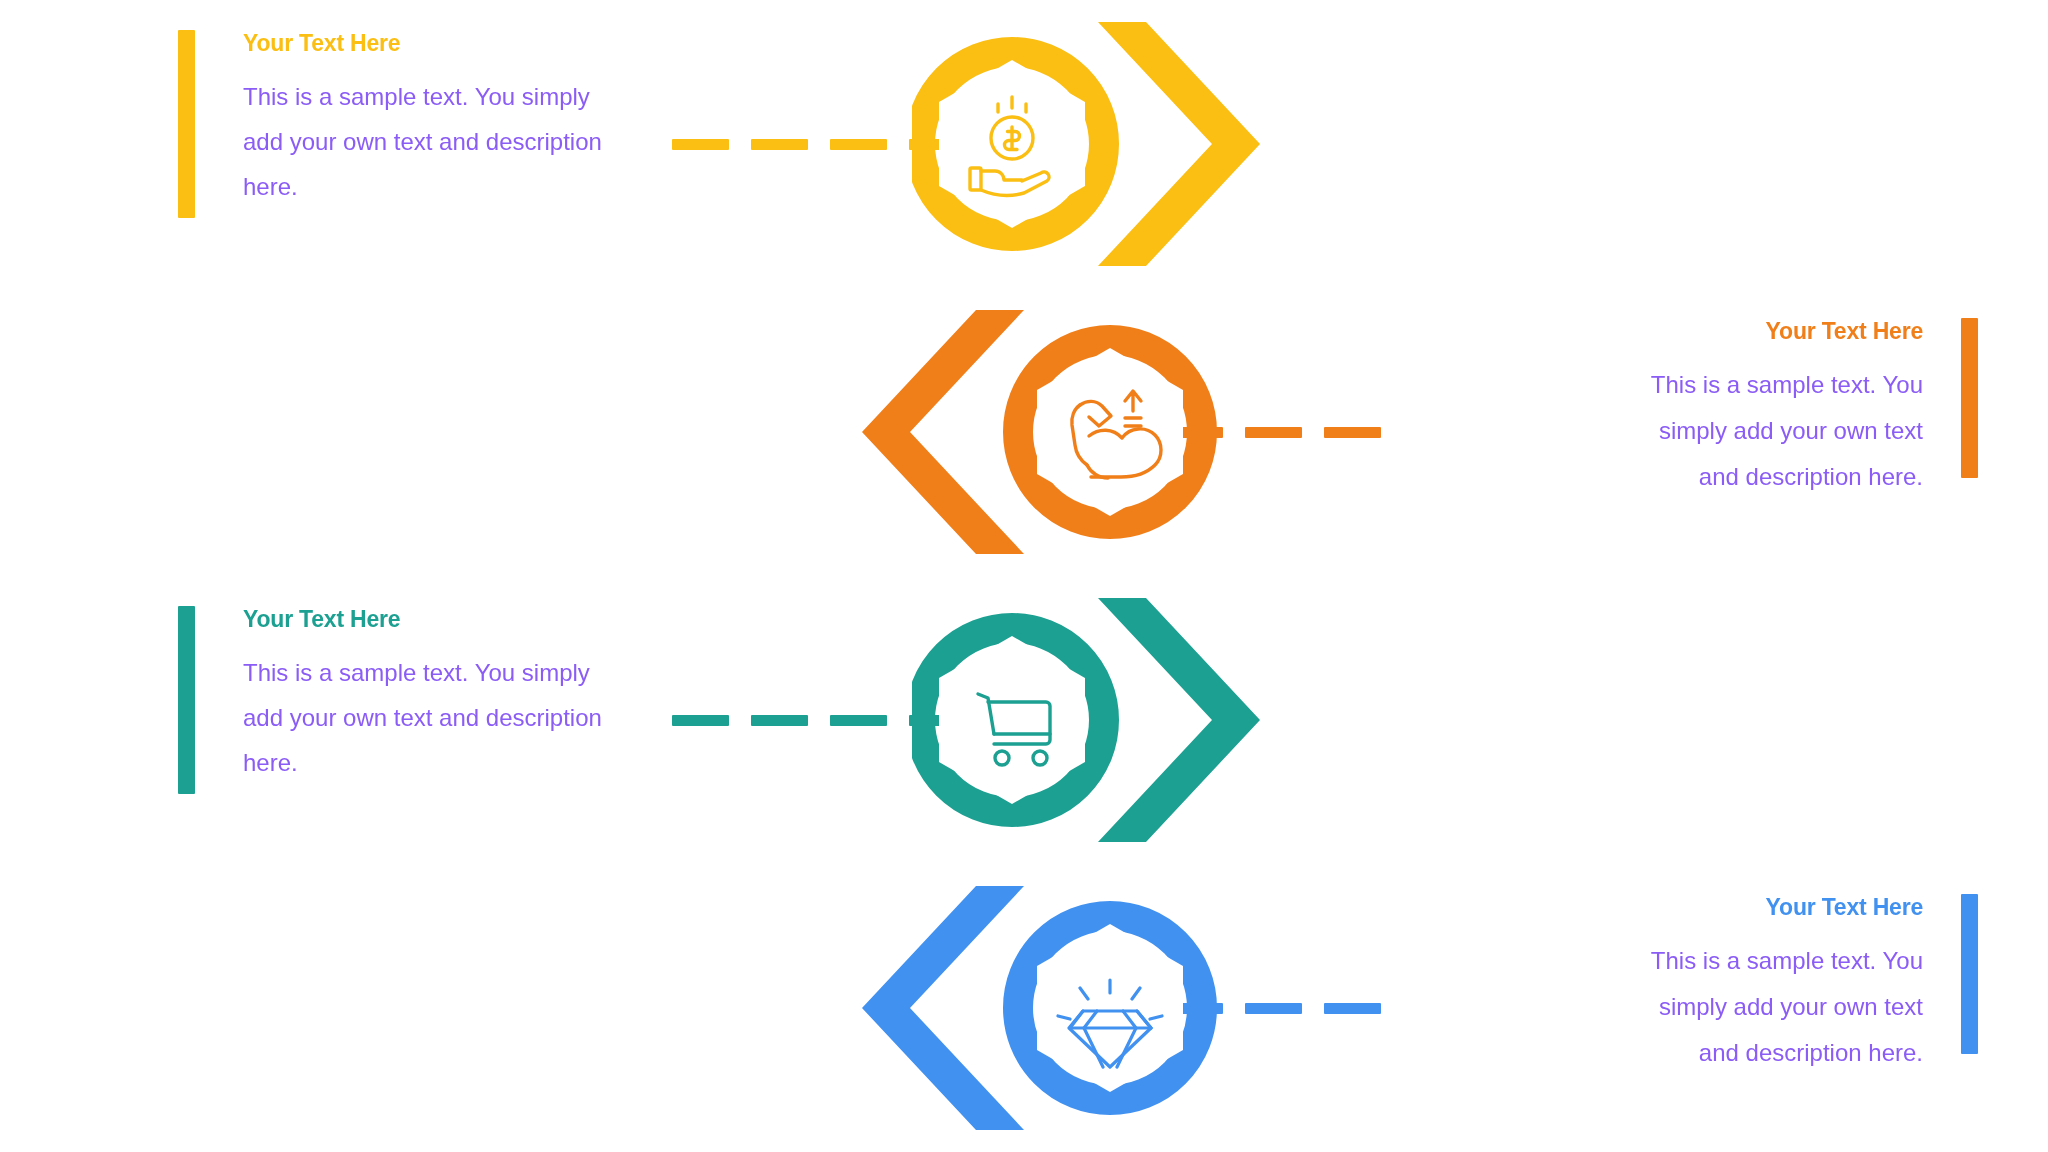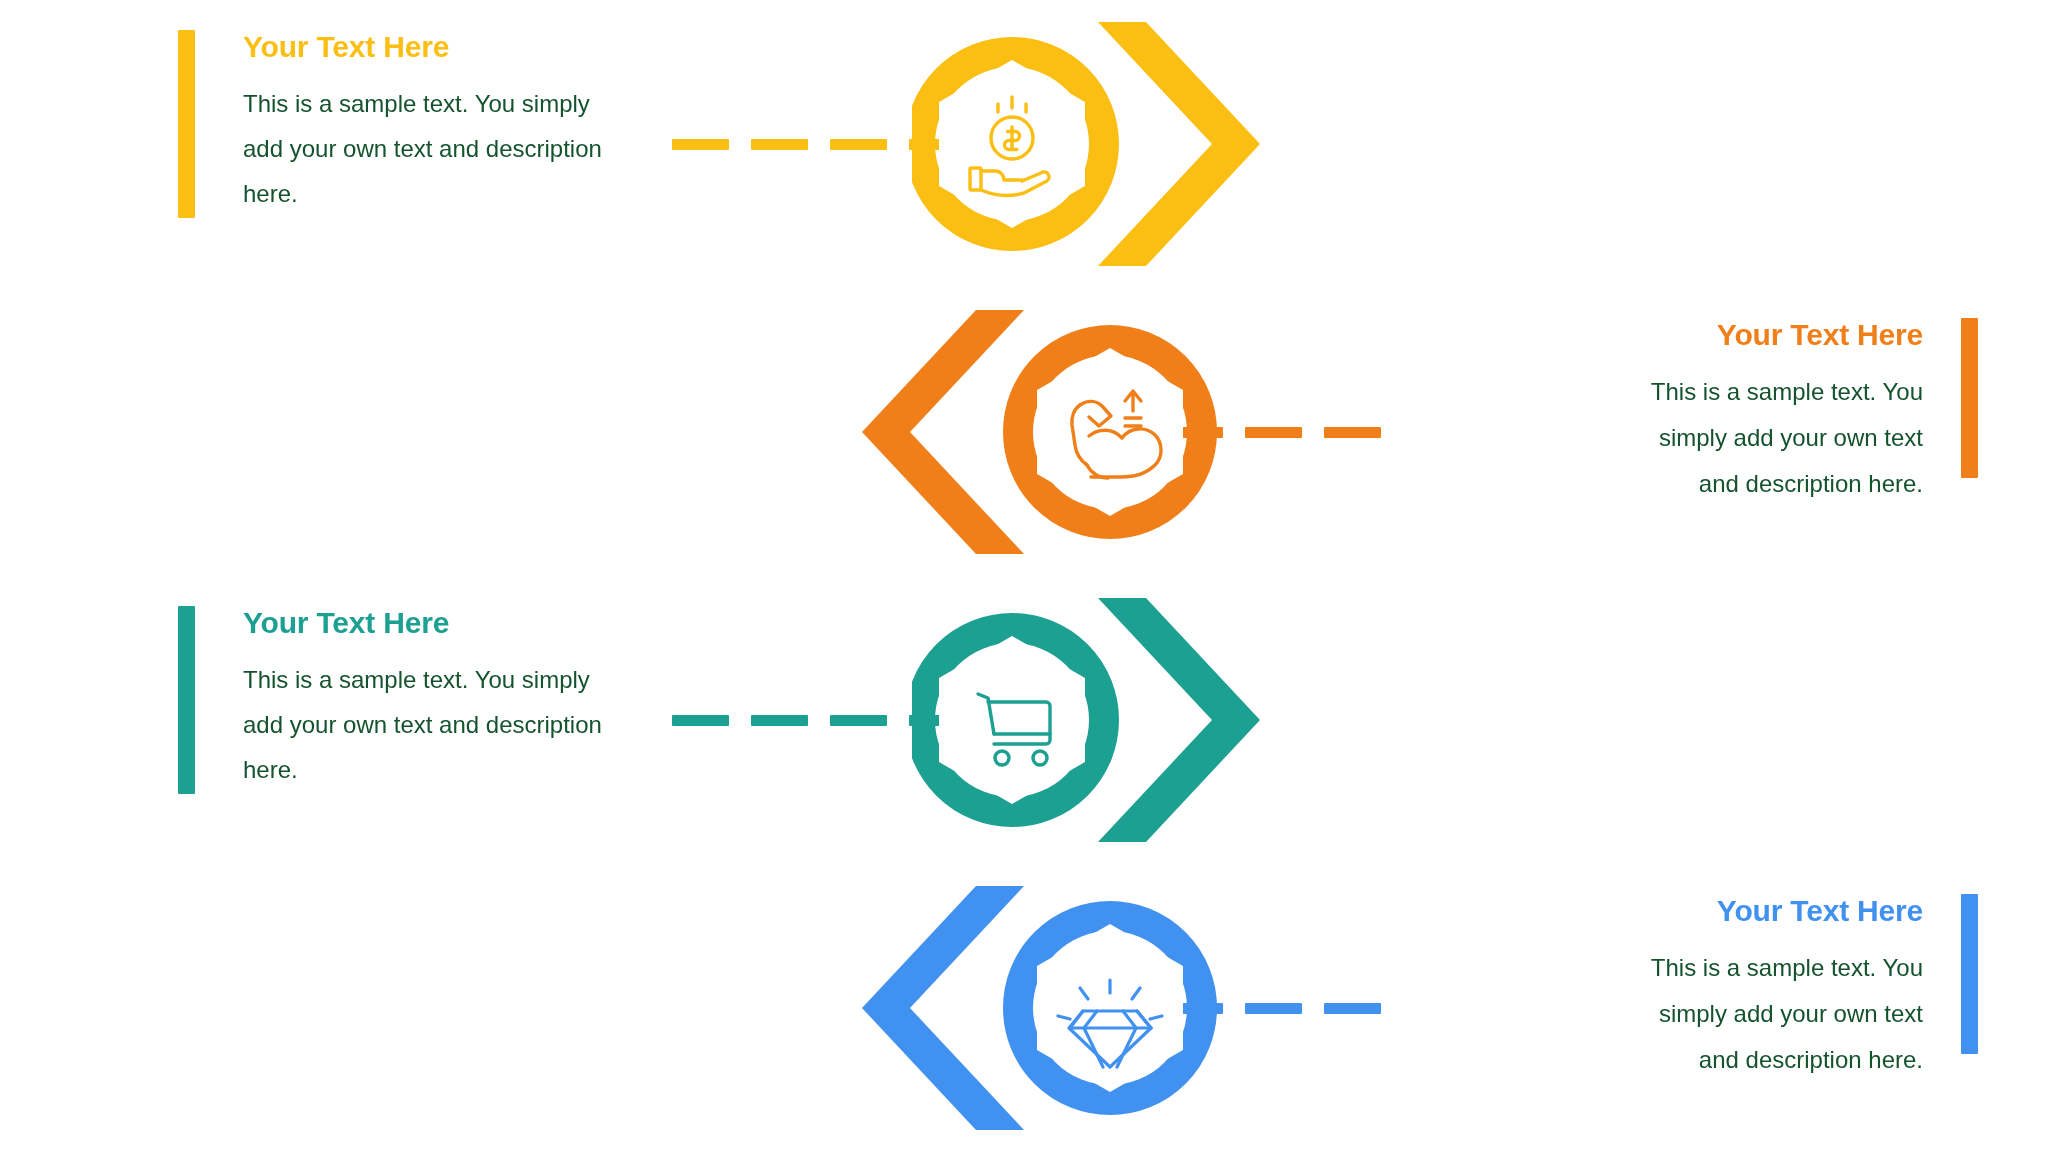--- a/index.html
+++ b/index.html
@@ -53,29 +53,29 @@
     border-radius: 1px;
   }
   .text-inner {
     flex: 1 1 auto;
     padding-top: 2px;
   }
   .text-block.left  .text-inner { margin-left: 48px;  text-align: left; }
   .text-block.right .text-inner { margin-right: 38px; text-align: right; }
 
   .tb-title {
-    font-size: 30px;
+    font-size: 23px;
     font-weight: bold;
     letter-spacing: -0.2px;
     line-height: 1.0;
     margin: 0 0 19px 0;
   }
   .tb-body {
     font-size: 24px;
-    color: #14532d;
+    color: #8b5cf6;
     line-height: 45px;
     margin: 0;
     max-width: 392px;
   }
   .text-block.right .tb-body { margin-left: auto; }
 
   
   .dash-line {
     position: absolute;
     height: 11px;

